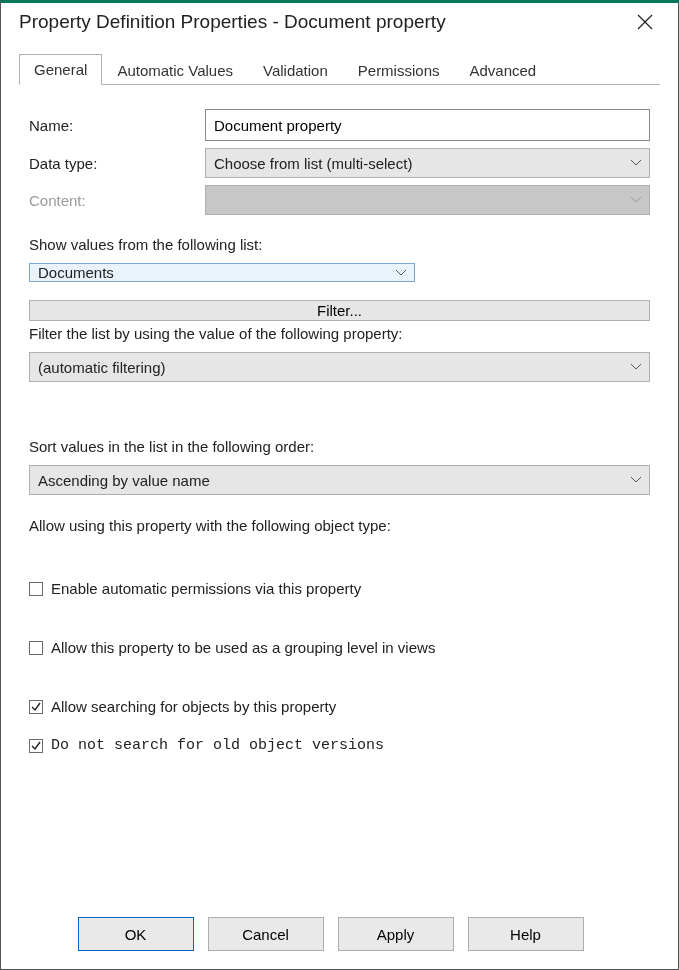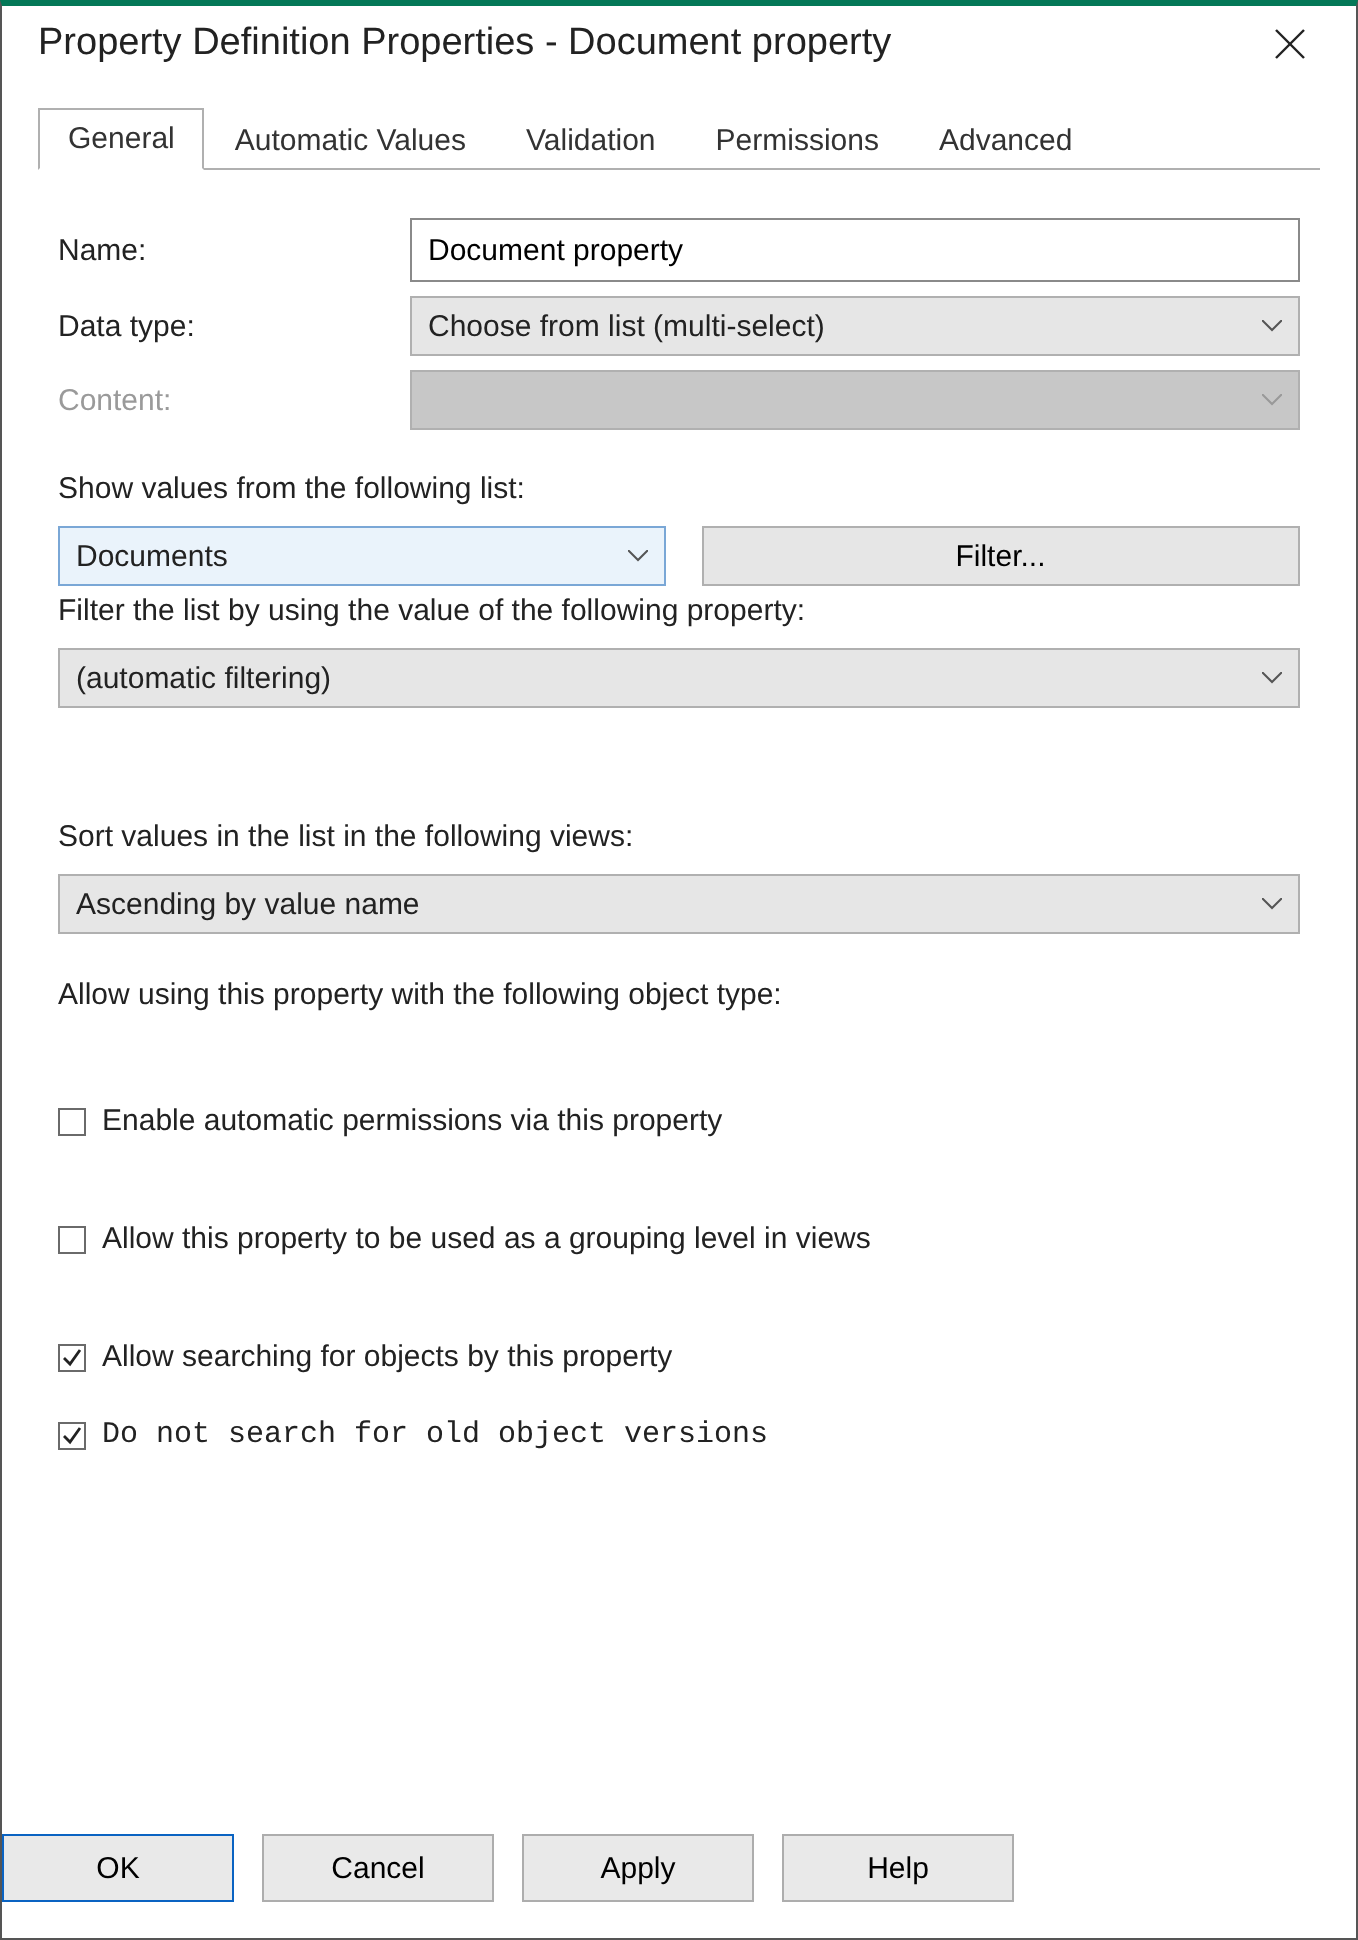--- a/index.html
+++ b/index.html
@@ -116,20 +116,21 @@
     border-color: #7aa7d6;
   }
   .chevron svg { display: block; }
   .section-label {
     margin-top: 4px;
     margin-bottom: 10px;
   }
   .values-row {
     display: flex;
     gap: 18px;
+    flex-direction: column;
   }
   .values-combo {
     width: 386px;
   }
   .filter-btn {
     flex: 1;
     height: 30px;
     border: 1px solid #b0b0b0;
     background: #e6e6e6;
     cursor: pointer;
@@ -160,21 +161,21 @@
     justify-content: center;
     flex-shrink: 0;
   }
   .cb.checked svg { display: block; }
   .cb svg { display: none; }
   .spacer-sm { height: 10px; }
   .spacer-md { height: 30px; }
   .spacer-lg { height: 44px; }
   .button-bar {
     display: flex;
-    justify-content: flex-start;
+    justify-content: center;
     gap: 14px;
     padding: 14px 18px 18px 0;
   }
   .dlg-btn {
     width: 116px;
     height: 34px;
     border: 1px solid #adadad;
     background: #e9e9e9;
     font-family: inherit;
     font-size: 15px;
@@ -261,21 +262,21 @@
         <span>(automatic filtering)</span>
         <span class="chevron">
           <svg width="10" height="6" viewBox="0 0 10 6">
               <path d="M0 0 L5 5 L10 0" fill="none" stroke="#555" stroke-width="1"></path>
             </svg>
         </span>
       </div>
 
       <div class="spacer-lg"></div>
 
-      <div class="section-label">Sort values in the list in the following views:</div>
+      <div class="section-label">Sort values in the list in the following order:</div>
       <div class="combo full-combo">
         <span>Ascending by value name</span>
         <span class="chevron">
           <svg width="10" height="6" viewBox="0 0 10 6">
               <path d="M0 0 L5 5 L10 0" fill="none" stroke="#555" stroke-width="1"></path>
             </svg>
         </span>
       </div>
 
       <div class="spacer-sm"></div>

